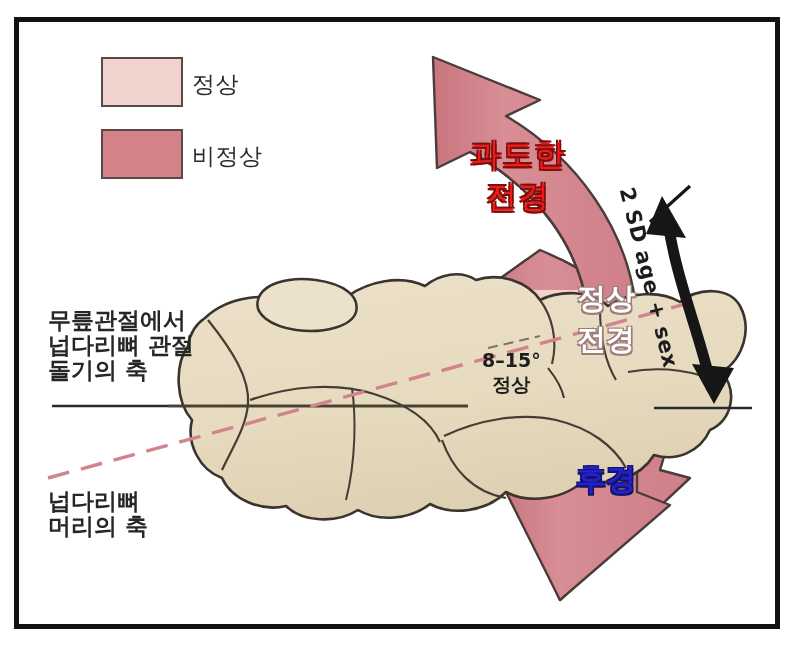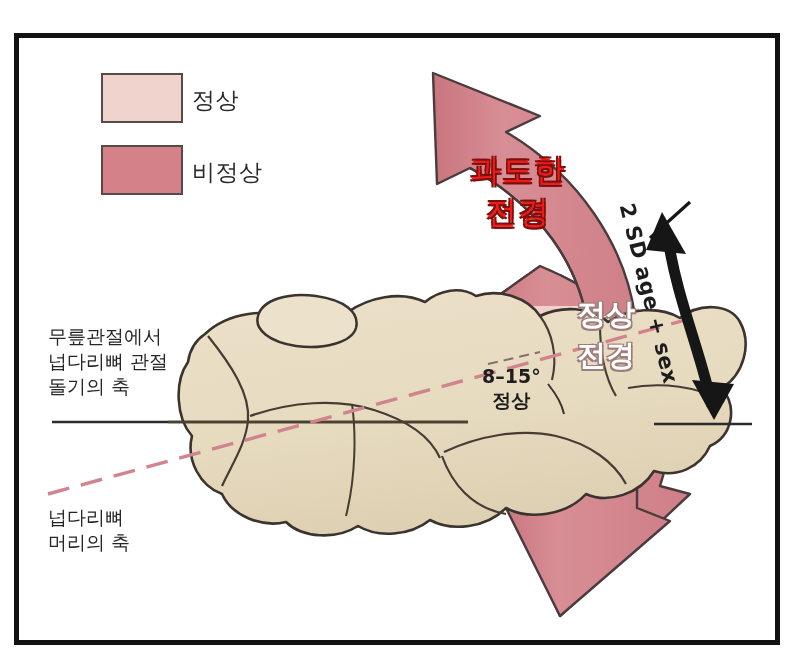--- a/index.html
+++ b/index.html
@@ -11,21 +11,20 @@
     width: 800px;
     height: 659px;
     font-family: "DejaVu Sans", "Liberation Sans", sans-serif;
     overflow: hidden;
   }
   #stage {
     position: relative;
     width: 800px;
     height: 496px;
     background: #ffffff;
-    margin-top: 16px;
   }
   
   #frame {
     position: absolute;
     left: 14px;
     top: 17px;
     width: 766px;
     height: 612px;
     border: 5px solid #121212;
     box-sizing: border-box;
@@ -61,24 +60,24 @@
     font-weight: 500;
     letter-spacing: 0.5px;
     white-space: nowrap;
   }
   #legend-label-normal { left: 192px; top: 69px; }
   #legend-label-abnormal { left: 192px; top: 141px; text-align: center; }
 
   
   .diagram-label {
     position: absolute;
-    font-size: 19px;
+    font-size: 23px;
     line-height: 25px;
     color: #262626;
-    font-weight: 400;
+    font-weight: 700;
     white-space: pre;
   }
   #label-condyle-axis { left: 48px; top: 308px; }
   #label-head-axis { left: 48px; top: 489px; }
 
   #label-angle {
     position: absolute;
     left: 482px; top: 348px;
     font-size: 19px;
     line-height: 24px;
@@ -354,16 +353,17 @@
 
   <div id="label-angle">8–15°
 정상</div>
 
   <div id="label-excessive">과도한
 전경</div>
 
   <div id="label-normal-version">정상
 전경</div>
 
+  <div id="label-retroversion">후경</div>
 
   <div id="label-sd">2 SD age + sex</div>
 
 </div>
 
 </body></html>

